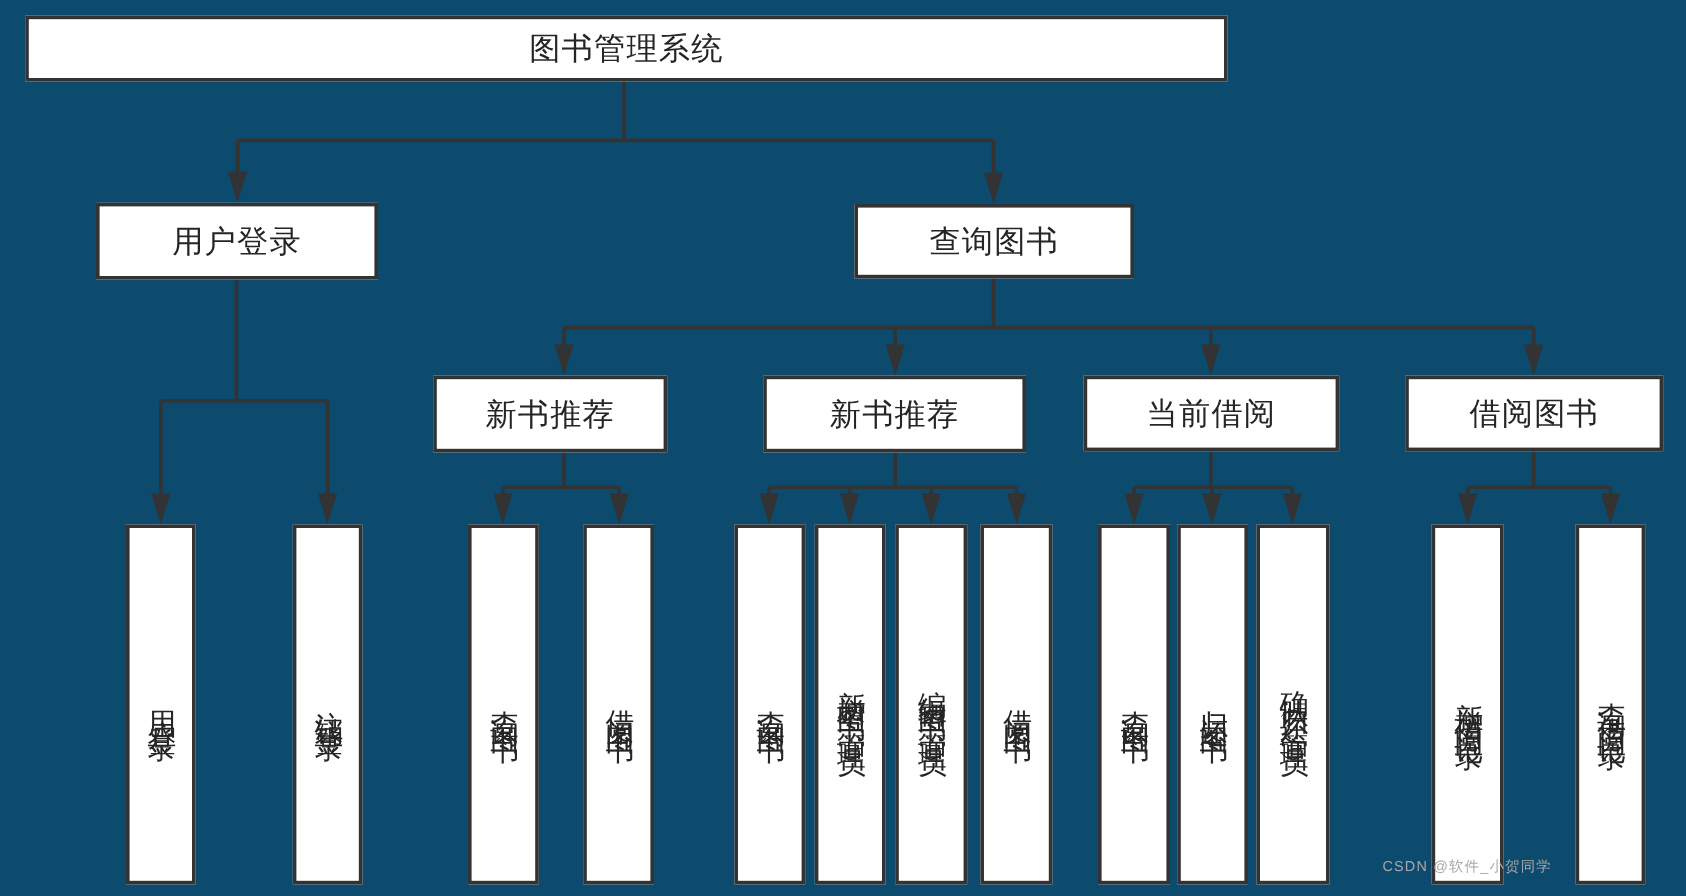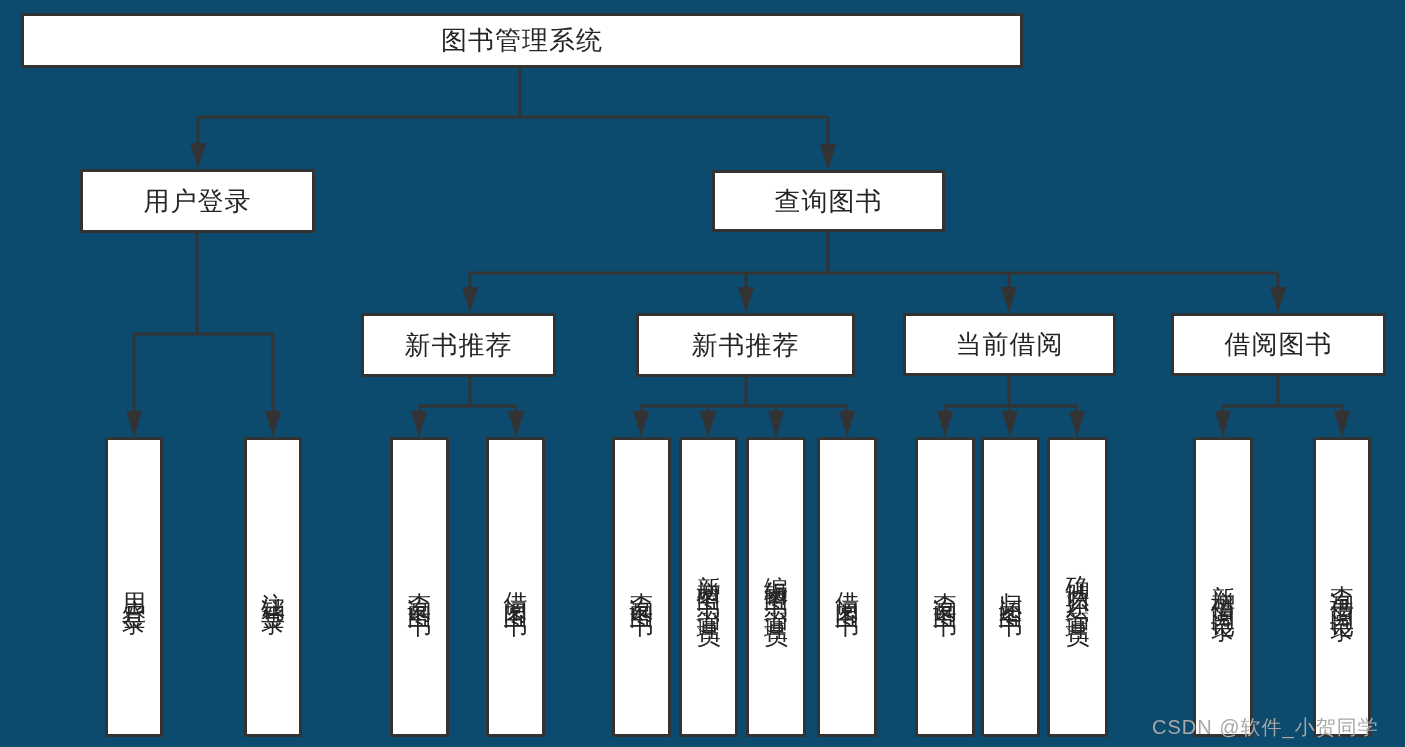--- a/index.html
+++ b/index.html
@@ -44,21 +44,21 @@
     text-orientation: mixed;
     font-size: 24px;
     letter-spacing: 7px;
     line-height: 1;
     white-space: nowrap;
   }
   .watermark {
     position: absolute;
     left: 1152px;
     top: 714px;
-    font-size: 20px;
+    font-size: 12px;
     color: #a8a8a8;
     letter-spacing: 1px;
     z-index: 2;
     white-space: nowrap;
   }
 </style>
 </head>
 <body>
 
 <div class="stage">

